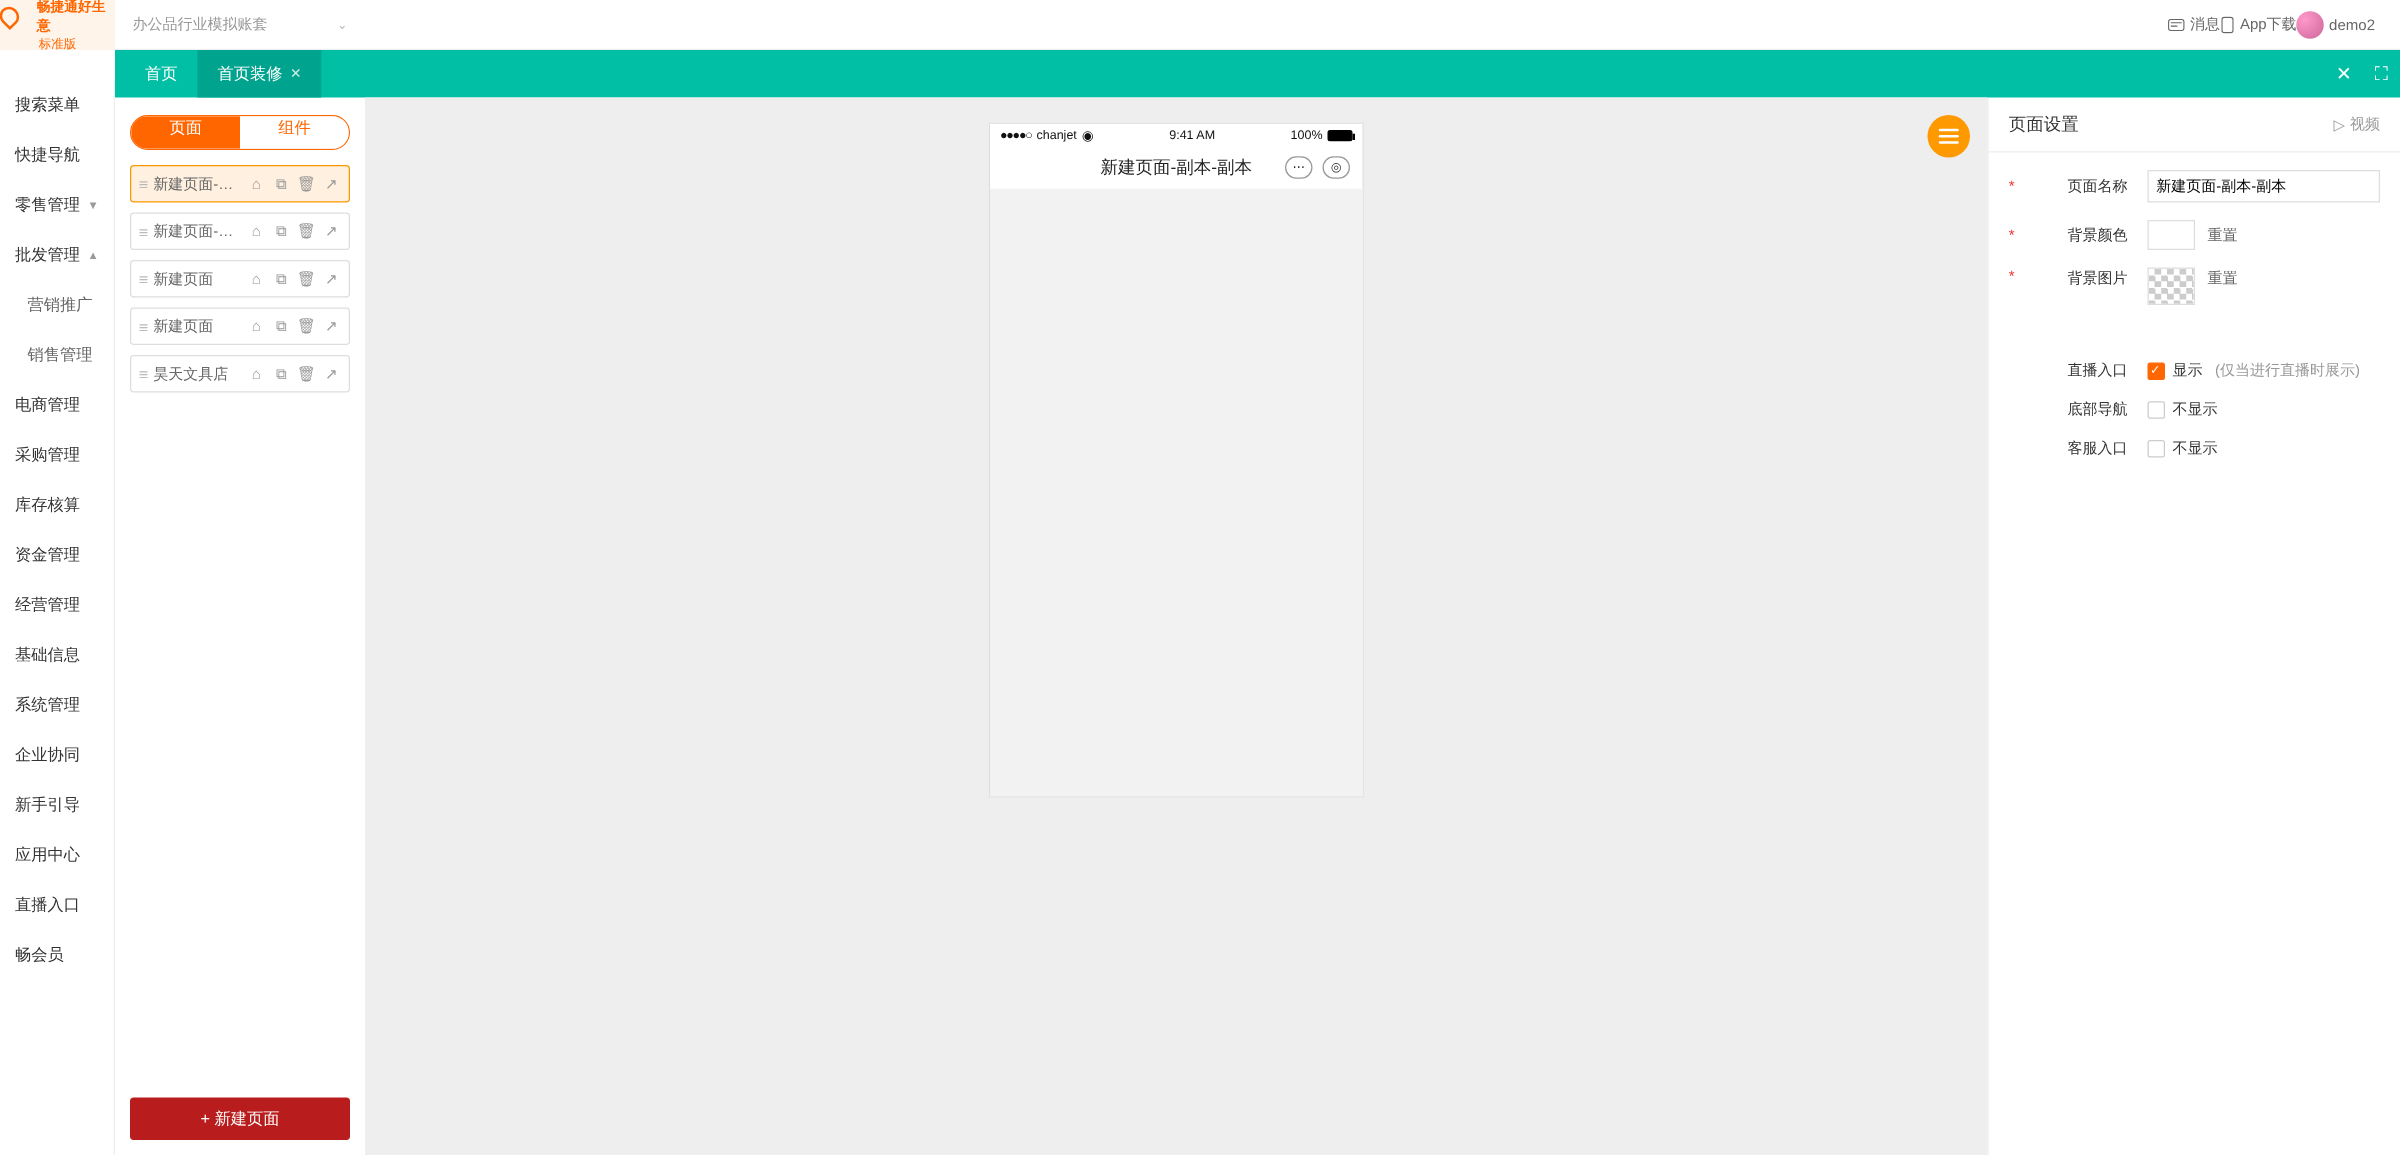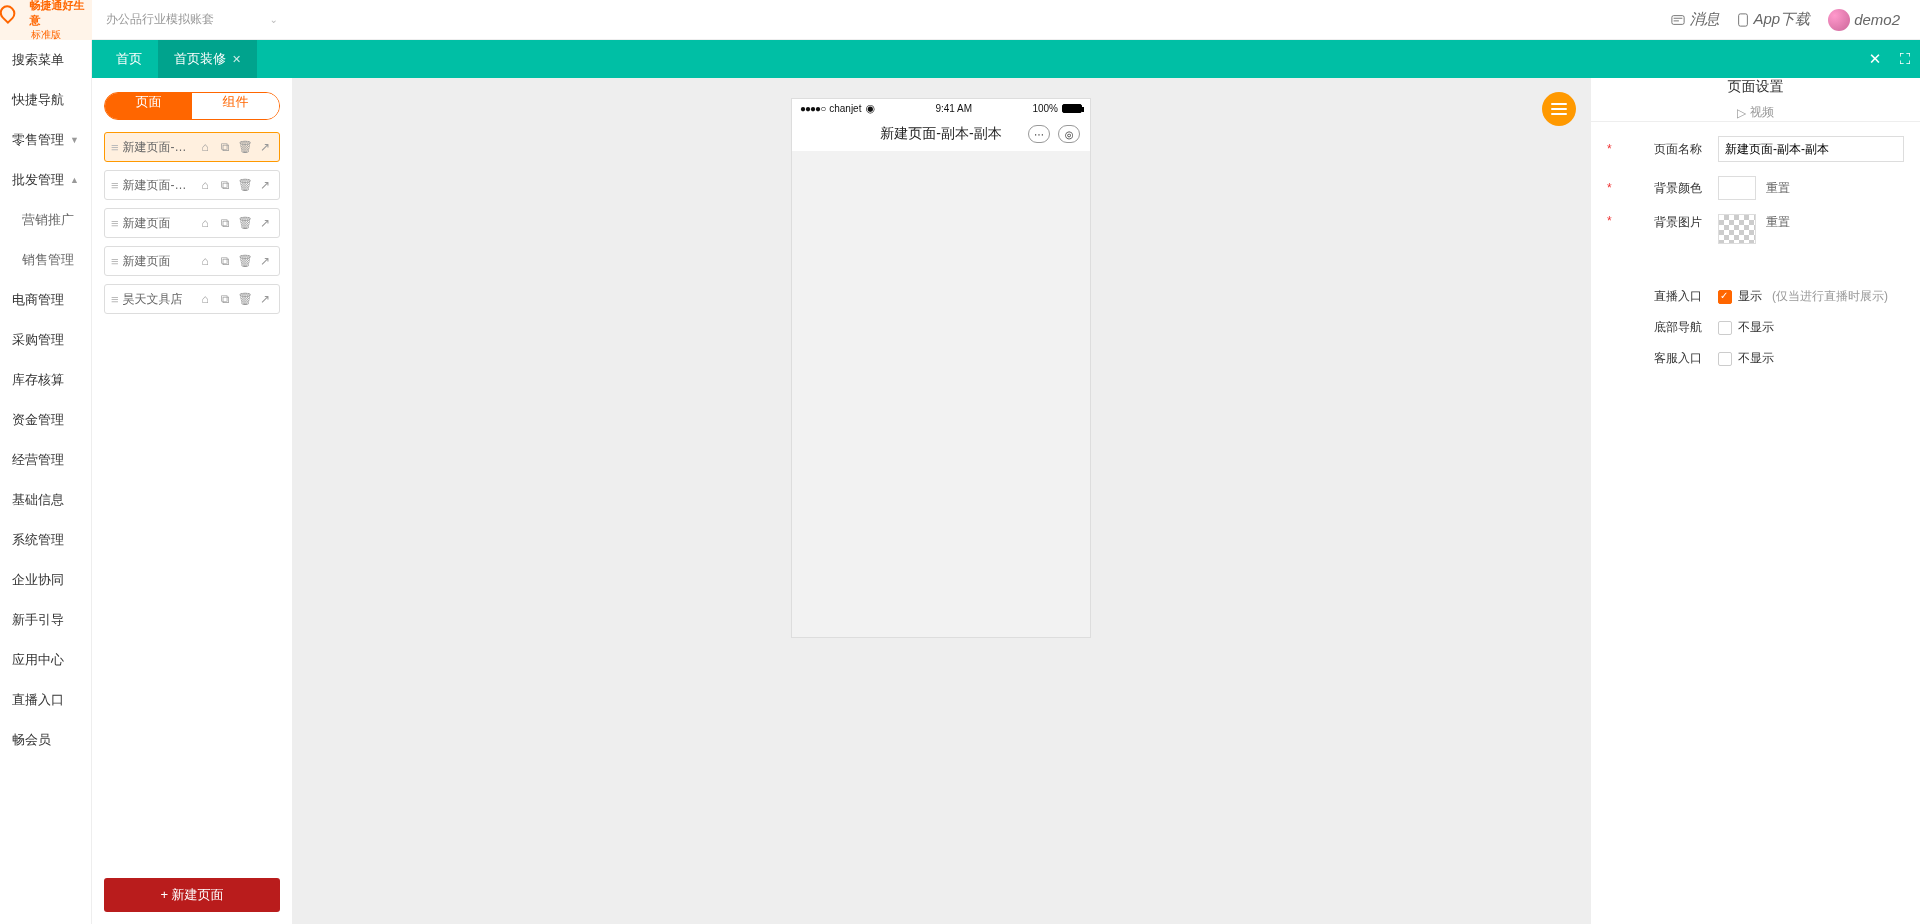--- a/index.html
+++ b/index.html
@@ -6,25 +6,25 @@
 body{font-size:13px;color:#333;background:#fff;overflow:hidden;}
 .topbar{height:40px;display:flex;align-items:center;border-bottom:1px solid #eee;}
 .logo-box{width:92px;height:40px;background:#fff4e9;display:flex;flex-direction:column;align-items:center;justify-content:center;position:relative;}
 .logo-row{display:flex;align-items:center;gap:14px;}
 .logo-mark{width:16px;height:16px;border:2px solid #f60;border-radius:50% 50% 50% 0;transform:rotate(-45deg);}
 .logo-text{font-size:11px;color:#f60;font-weight:bold;}
 .logo-sub{font-size:10px;color:#f60;}
 .acct-sel{flex:0 0 200px;padding:0 14px;color:#999;font-size:12px;display:flex;align-items:center;justify-content:space-between;}
 .chev{font-size:10px;color:#bbb;}
 .top-spacer{flex:1;}
-.top-actions{display:flex;align-items:center;gap:18px;padding-right:20px;color:#666;font-size:15px;font-style:italic;}
+.top-actions{display:flex;align-items:center;padding-right:20px;color:#666;font-size:12px;}
 .top-act{display:flex;align-items:center;gap:4px;cursor:pointer;}
 .avatar{width:22px;height:22px;border-radius:50%;background:radial-gradient(circle at 30% 30%,#f9c,#c69);}
 .layout{display:flex;height:calc(100vh - 40px);}
-.sidenav{width:92px;background:#fff;border-right:1px solid #eee;overflow-y:auto;font-size:13px;}
+.sidenav{width:92px;background:#fff;border-right:1px solid #eee;overflow-y:auto;font-size:13px;margin-top:24px;}
 .sidenav-item{padding:11px 12px;color:#333;cursor:pointer;display:flex;align-items:center;justify-content:space-between;white-space:nowrap;}
 .sidenav-item.sub{padding-left:22px;color:#666;}
 .caret{font-size:9px;color:#999;}
 .main{flex:1;display:flex;flex-direction:column;background:#fff;}
 .tabbar{height:38px;background:#00bfa5;display:flex;align-items:center;padding-left:8px;position:relative;}
 .tab{padding:0 16px;height:38px;line-height:38px;color:#fff;font-size:13px;cursor:pointer;display:flex;align-items:center;gap:6px;}
 .tab.active{background:#00a38d;}
 .tab-close{font-size:11px;opacity:.8;}
 .tabbar-right{position:absolute;right:0;display:flex;}
 .tabbar-btn{width:30px;height:38px;display:flex;align-items:center;justify-content:center;color:#fff;cursor:pointer;font-size:15px;}
@@ -49,21 +49,21 @@
 .wifi{font-size:11px;}
 .batt{width:20px;height:9px;border:1px solid #000;border-radius:2px;position:relative;background:#000;}
 .batt:after{content:"";position:absolute;right:-3px;top:2px;width:2px;height:5px;background:#000;}
 .phone-hdr{height:34px;display:flex;align-items:center;justify-content:center;position:relative;font-size:14px;color:#222;}
 .phone-hdr .act{position:absolute;right:10px;display:flex;gap:8px;}
 .pill{width:22px;height:18px;border:1px solid #999;border-radius:10px;display:flex;align-items:center;justify-content:center;font-size:10px;}
 .phone-body{flex:1;background:#f2f2f2;}
 .fab{position:absolute;right:14px;top:14px;width:34px;height:34px;background:#f90;border-radius:50%;display:flex;flex-direction:column;align-items:center;justify-content:center;gap:3px;cursor:pointer;}
 .fab span{width:16px;height:2px;background:#fff;border-radius:1px;}
 .rightcol{width:330px;border-left:1px solid #eee;display:flex;flex-direction:column;}
-.rhdr{height:44px;display:flex;align-items:center;justify-content:space-between;padding:0 16px;border-bottom:1px solid #eee;font-size:14px;flex-direction:column;}
+.rhdr{height:44px;display:flex;align-items:center;justify-content:space-between;padding:0 16px;border-bottom:1px solid #eee;font-size:14px;}
 .rhdr-link{color:#999;font-size:12px;display:flex;align-items:center;gap:4px;cursor:pointer;}
 .form{padding:14px 16px;display:flex;flex-direction:column;gap:14px;font-size:12px;}
 .frow{display:flex;align-items:center;gap:10px;}
 .req{color:#e33;width:8px;}
 .lbl{width:54px;color:#333;margin-left:29px;}
 .tinput{flex:1;height:26px;border:1px solid #ddd;padding:0 6px;font-size:12px;}
 .swatch{width:38px;height:24px;border:1px solid #ddd;background:#fff;}
 .checker{width:38px;height:30px;border:1px solid #ddd;background:repeating-conic-gradient(#ccc 0 25%,#fff 0 50%) 0 0/10px 10px;}
 .reset{color:#666;font-size:12px;cursor:pointer;}
 .ck{display:flex;align-items:center;gap:6px;}

